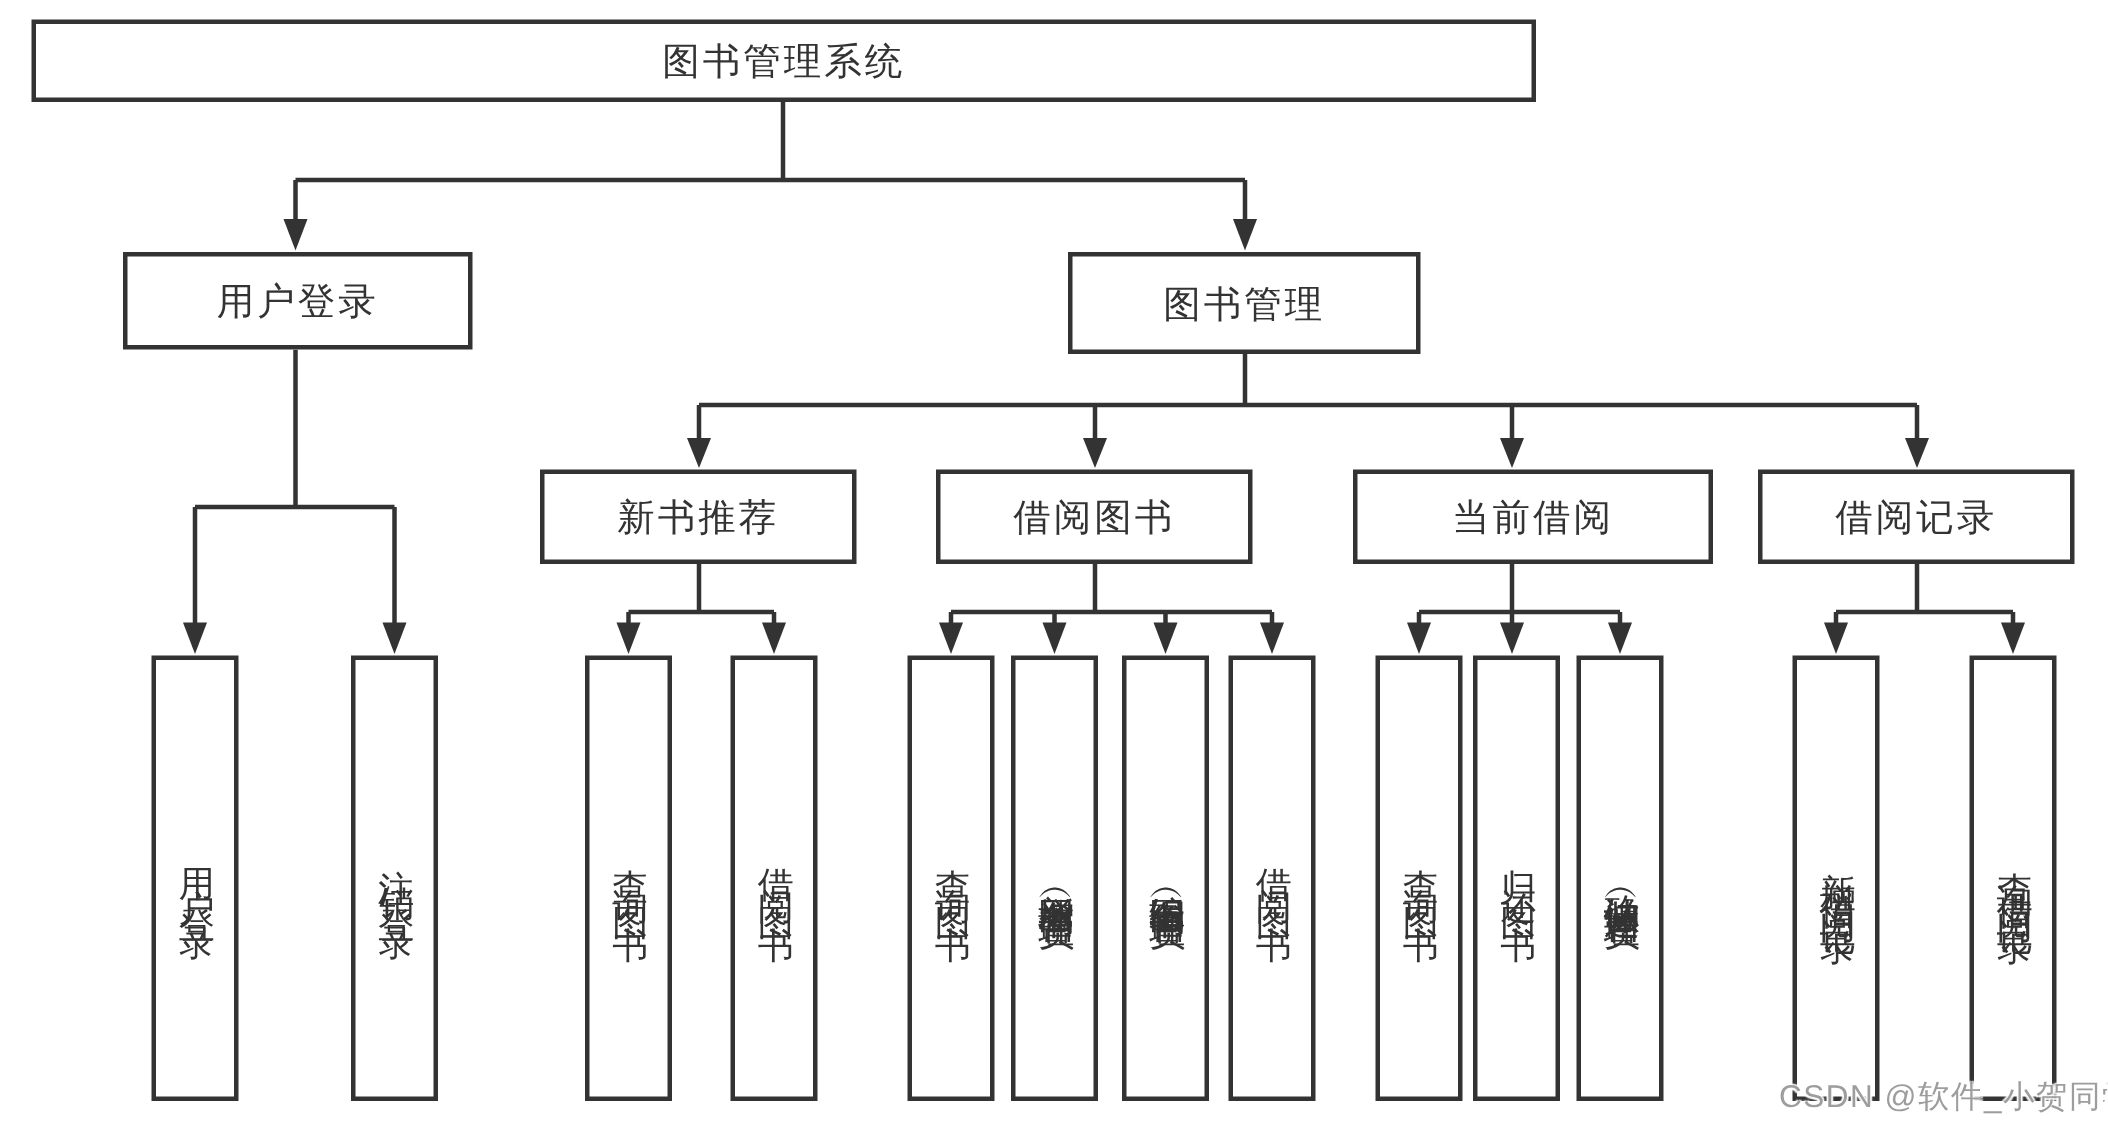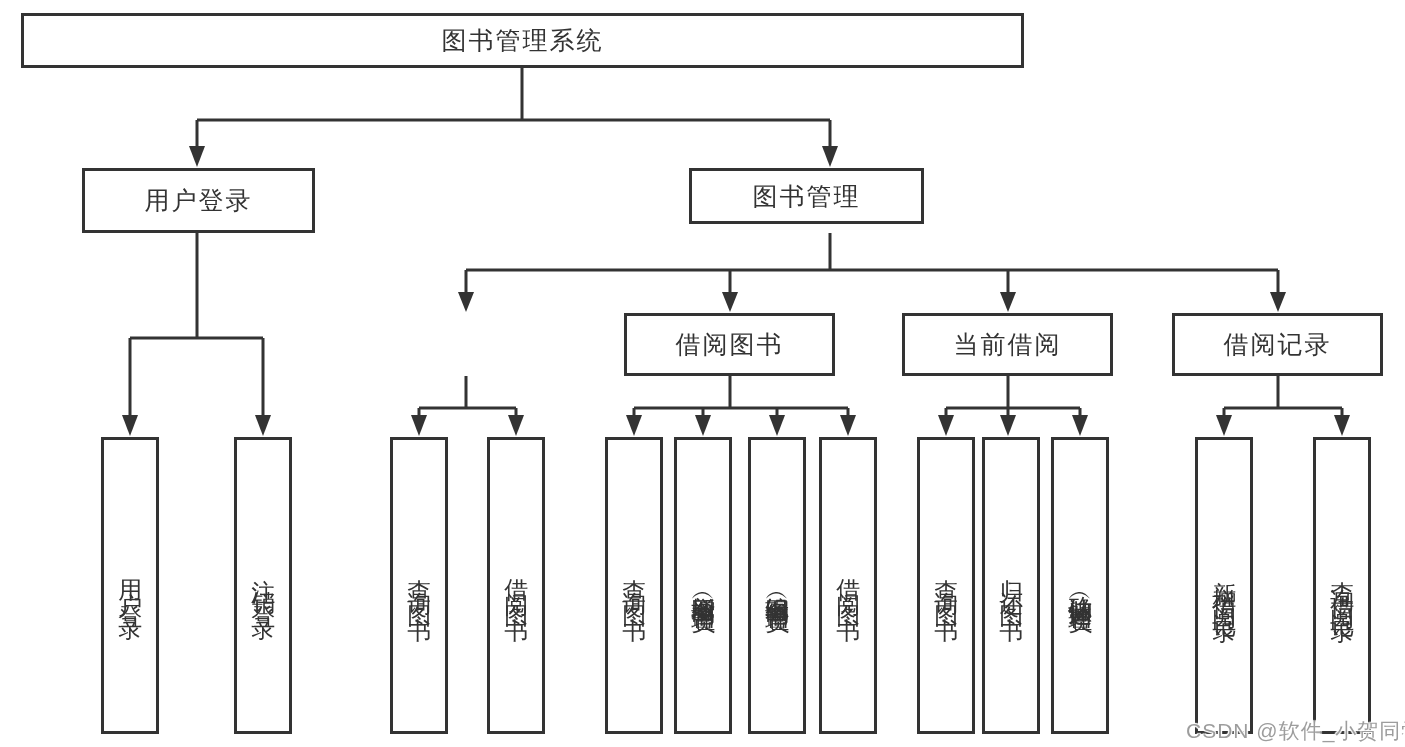--- a/index.html
+++ b/index.html
@@ -90,28 +90,31 @@
     </g>
   </svg>
 
   <div class="node" style="left:21px;top:13px;width:1003px;height:55px">
     <span class="h-label">图书管理系统</span>
   </div>
 
   <div class="node" style="left:82px;top:168px;width:233px;height:65px">
     <span class="h-label">用户登录</span>
   </div>
-  <div class="node" style="left:689px;top:168px;width:235px;height:56px">
+  <div class="node" style="left:712px;top:168px;width:235px;height:68px">
     <span class="h-label">图书管理</span>
   </div>
 
+  <div class="node" style="left:360px;top:313px;width:211px;height:63px">
+    <span class="h-label">新书推荐</span>
+  </div>
   <div class="node" style="left:624px;top:313px;width:211px;height:63px">
     <span class="h-label">借阅图书</span>
   </div>
-  <div class="node" style="left:902px;top:313px;width:211px;height:63px">
+  <div class="node" style="left:902px;top:313px;width:240px;height:63px">
     <span class="h-label">当前借阅</span>
   </div>
   <div class="node" style="left:1172px;top:313px;width:211px;height:63px">
     <span class="h-label">借阅记录</span>
   </div>
 
   <div class="node leaf" style="left:101px;top:437px;width:58px;height:297px">
     <span class="v-label" style="letter-spacing: 13px;">用户登录</span>
   </div>
   <div class="node leaf" style="left:234px;top:437px;width:58px;height:297px">

